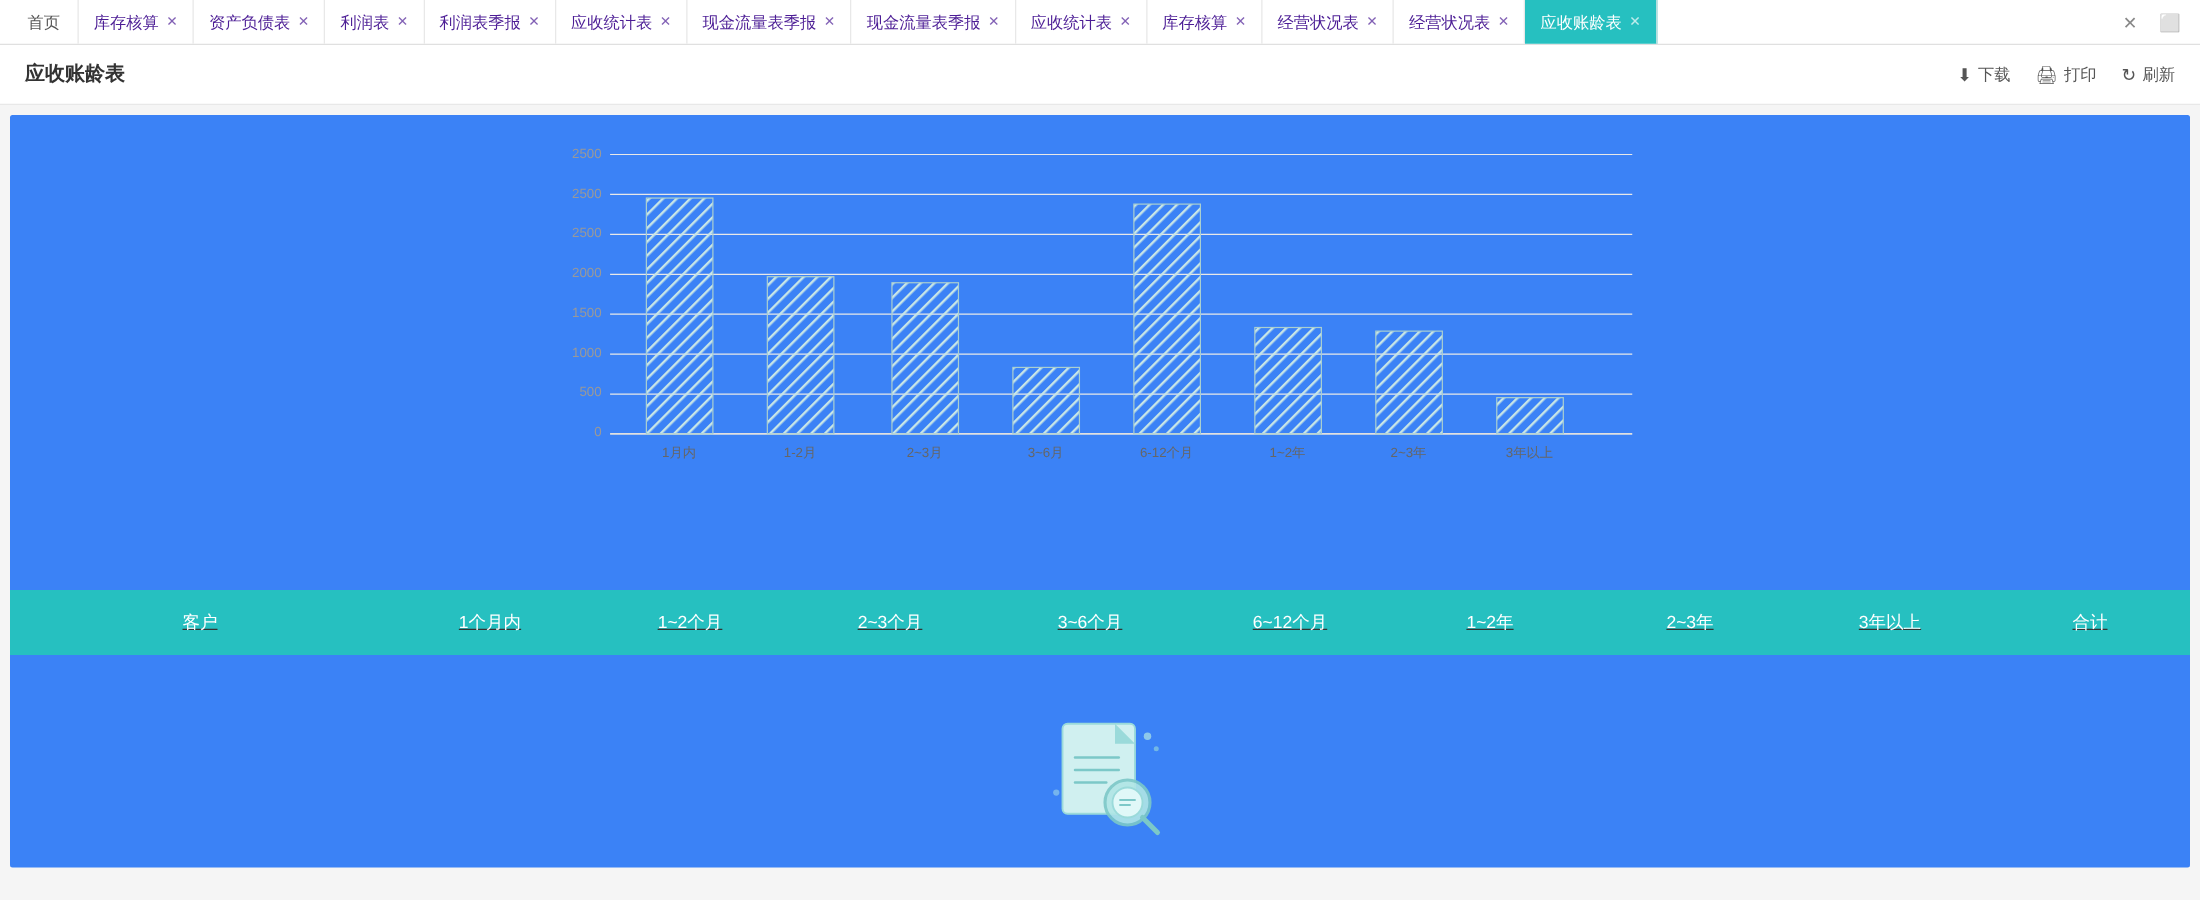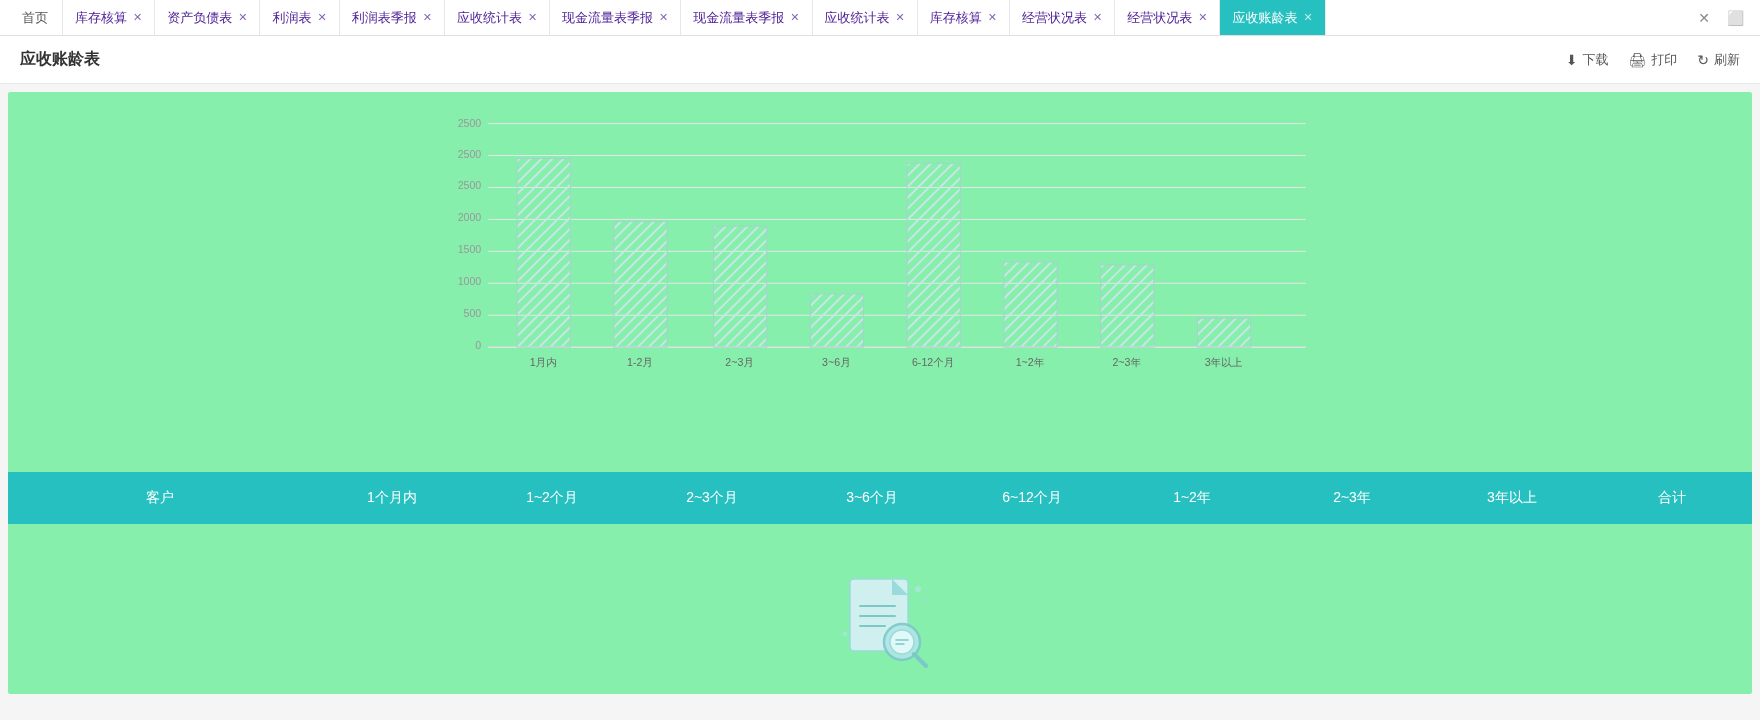--- a/index.html
+++ b/index.html
@@ -93,23 +93,24 @@
       align-items: center;
       gap: 5px;
       cursor: pointer;
       color: #555;
       font-size: 13px;
     }
     .header-btn .icon { font-size: 14px; }
 
     
     .main-content {
-      background: #86efac;
+      background: #3b82f6;
       margin: 8px;
       border-radius: 2px;
+      text-decoration: underline;
     }
 
     
     .chart-area {
       padding: 20px 30px 10px;
       height: 380px;
       position: relative;
     }
 
     

